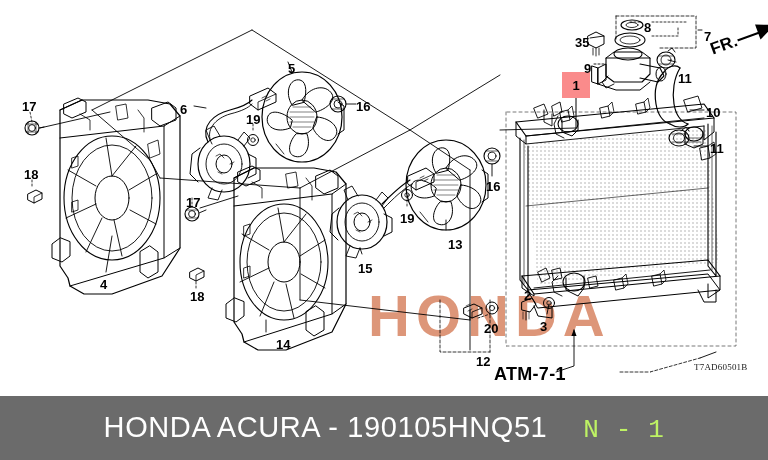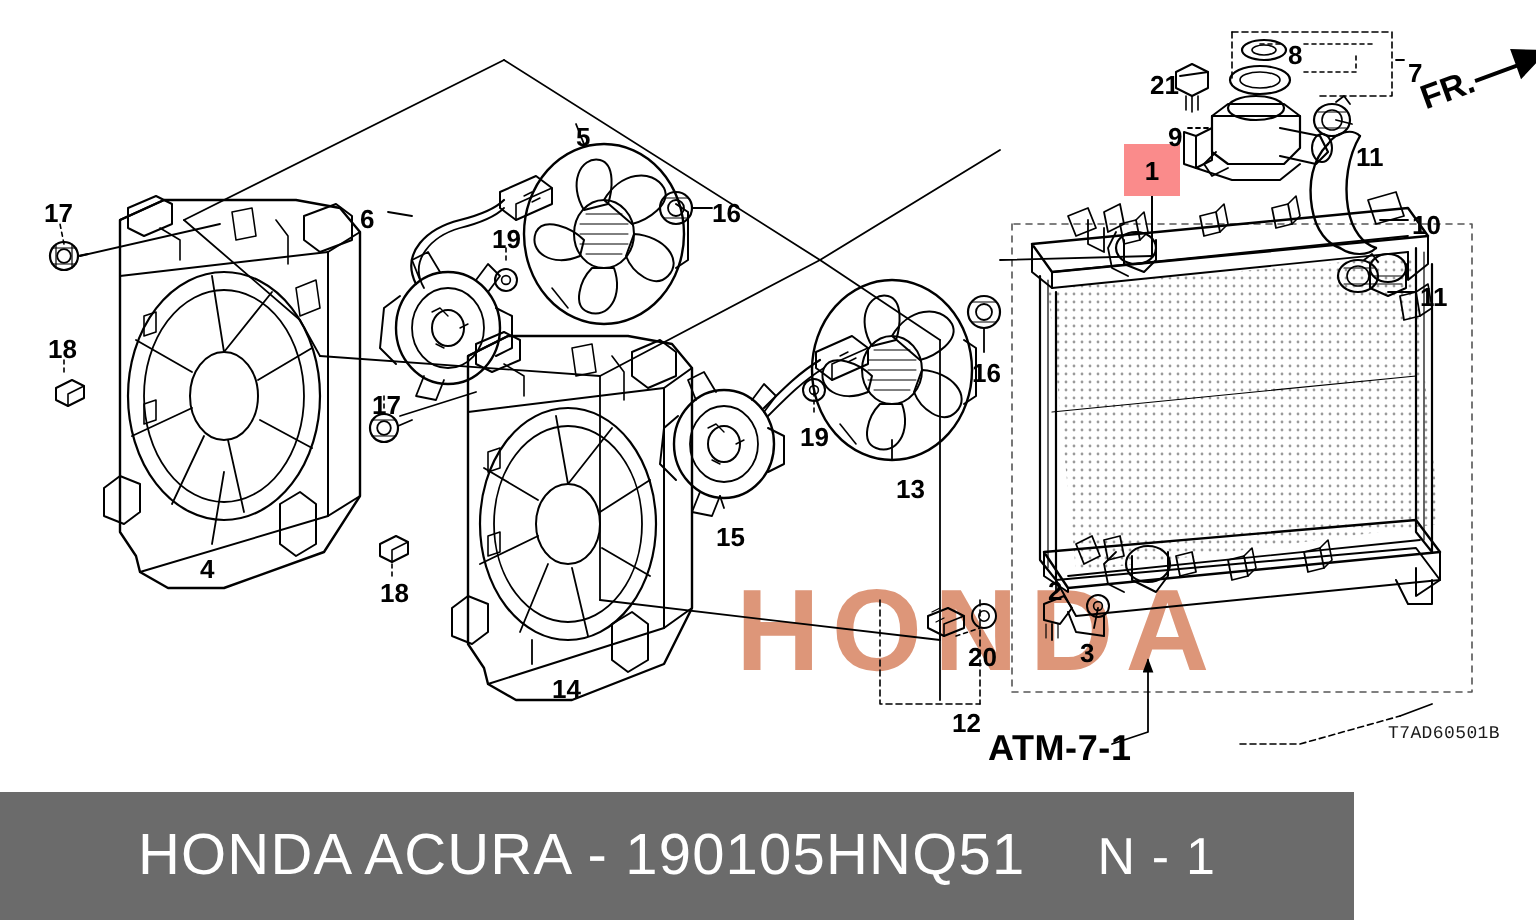--- a/index.html
+++ b/index.html
@@ -33,21 +33,21 @@
   #diagram-svg {
     position: absolute;
     left: 0;
     top: 0;
   }
   
   #footer-bar {
     position: absolute;
     left: 0;
     top: 396px;
-    width: 677px;
+    width: 768px;
     height: 64px;
     background: #6b6b6b;
     display: flex;
     align-items: center;
     justify-content: center;
   }
   #footer-inner {
     display: flex;
     align-items: baseline;
     color: #ffffff;
@@ -55,23 +55,23 @@
   }
   .footer-main {
     font-size: 29px;
     letter-spacing: 0.6px;
     color: #ffffff;
     font-family: "Liberation Sans", sans-serif;
   }
   .footer-page {
     font-size: 26px;
     letter-spacing: 0.6px;
-    color: #ffffff;
+    color: #bef264;
     margin-left: 36px;
-    font-family: Liberation Sans, sans-serif;
+    font-family: Liberation Mono, monospace;
   }
   
   .callout {
     position: absolute;
     font-family: "Liberation Sans", sans-serif;
     font-size: 13px;
     font-weight: 700;
     color: #000000;
     line-height: 1;
     white-space: nowrap;
@@ -91,21 +91,21 @@
     position: absolute;
     font-family: "Liberation Sans", sans-serif;
     font-size: 18px;
     font-weight: 700;
     letter-spacing: 0.3px;
     color: #000000;
     white-space: nowrap;
   }
   .drawing-code {
     position: absolute;
-    font-family: Liberation Mono, monospace;
+    font-family: Liberation Serif, serif;
     font-size: 9px;
     color: #1a1a1a;
     letter-spacing: 0.2px;
     white-space: nowrap;
   }
   .fr-mark {
     position: absolute;
     transform: rotate(-20deg);
     transform-origin: left top;
     display: flex;
@@ -530,21 +530,21 @@
     <div class="callout" style="left:356px; top:100px;">16</div>
     <div class="callout" style="left:276px; top:338px;">14</div>
     <div class="callout" style="left:400px; top:212px;">19</div>
     <div class="callout" style="left:358px; top:262px;text-align:center;">15</div>
     <div class="callout" style="left:448px; top:238px;">13</div>
     <div class="callout" style="left:486px; top:180px;">16</div>
     <div class="callout" style="left:484px; top:322px;">20</div>
     <div class="callout" style="left:476px; top:355px;">12</div>
     <div class="callout" style="left:524px; top:289px;">2</div>
     <div class="callout" style="left:540px; top:320px;">3</div>
-    <div class="callout" style="left:575px; top:36px;">21</div>
+    <div class="callout" style="left:575px; top:36px;">35</div>
     <div class="callout" style="left:584px; top:62px;">9</div>
     <div class="callout" style="left:644px; top:21px;">8</div>
     <div class="callout" style="left:704px; top:30px;">7</div>
     <div class="callout" style="left:678px; top:72px;">11</div>
     <div class="callout" style="left:706px; top:106px;">10</div>
     <div class="callout" style="left:710px; top:142px;">11</div>
 
     <div class="ref-label" style="left:494px; top:364px;">ATM-7-1</div>
 
     <div class="drawing-code" style="left:694px; top:362px;">T7AD60501B</div>

